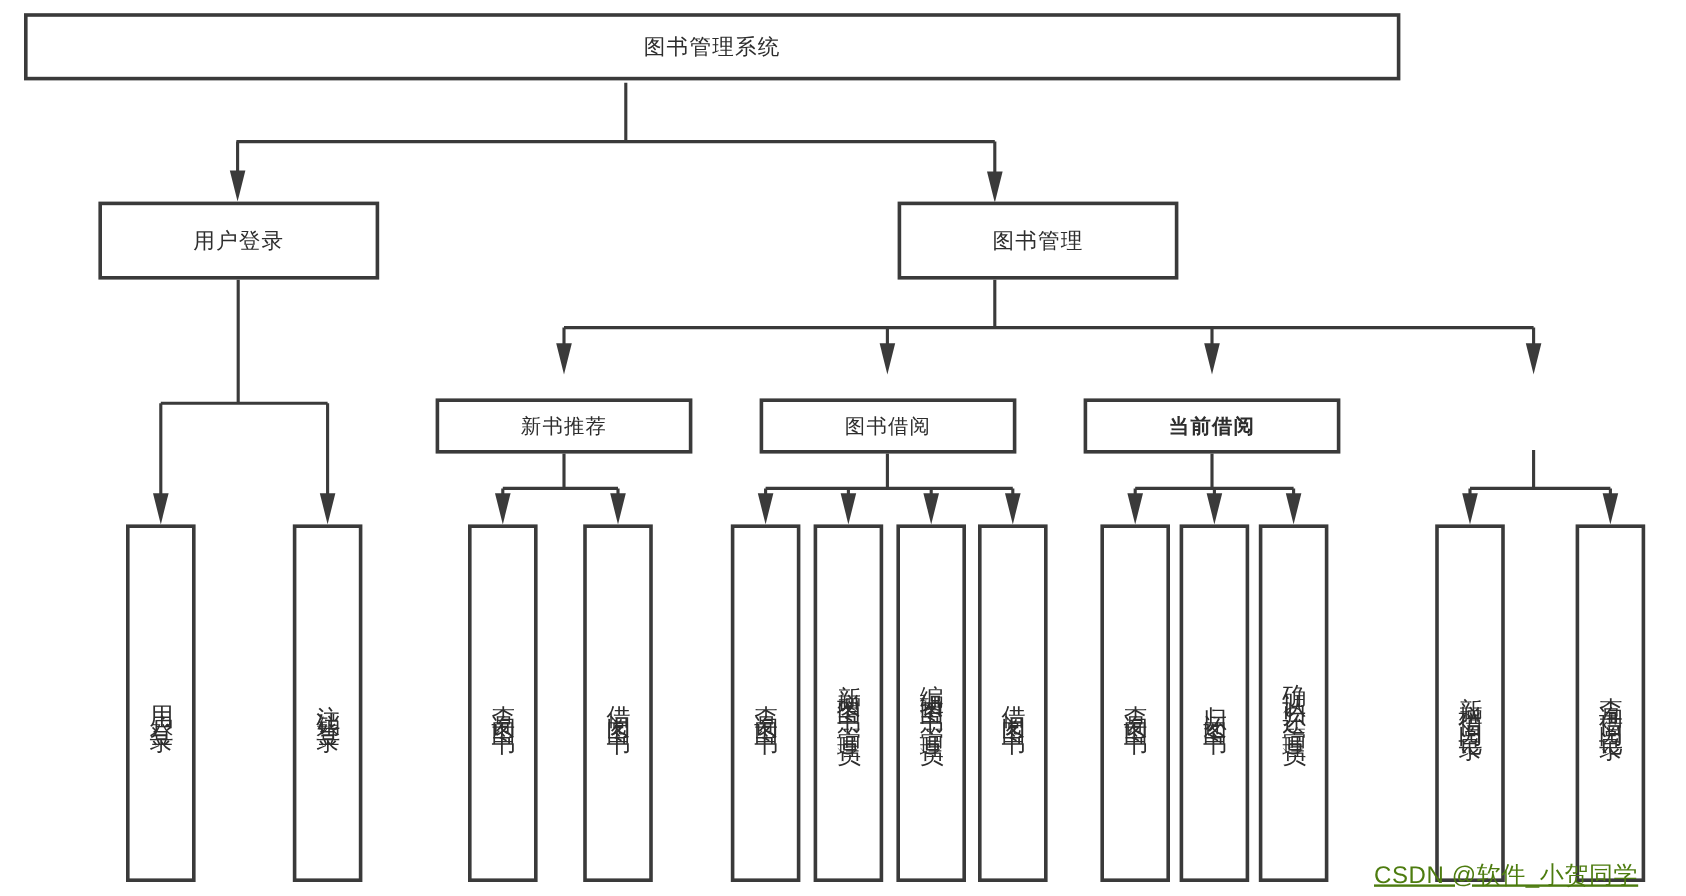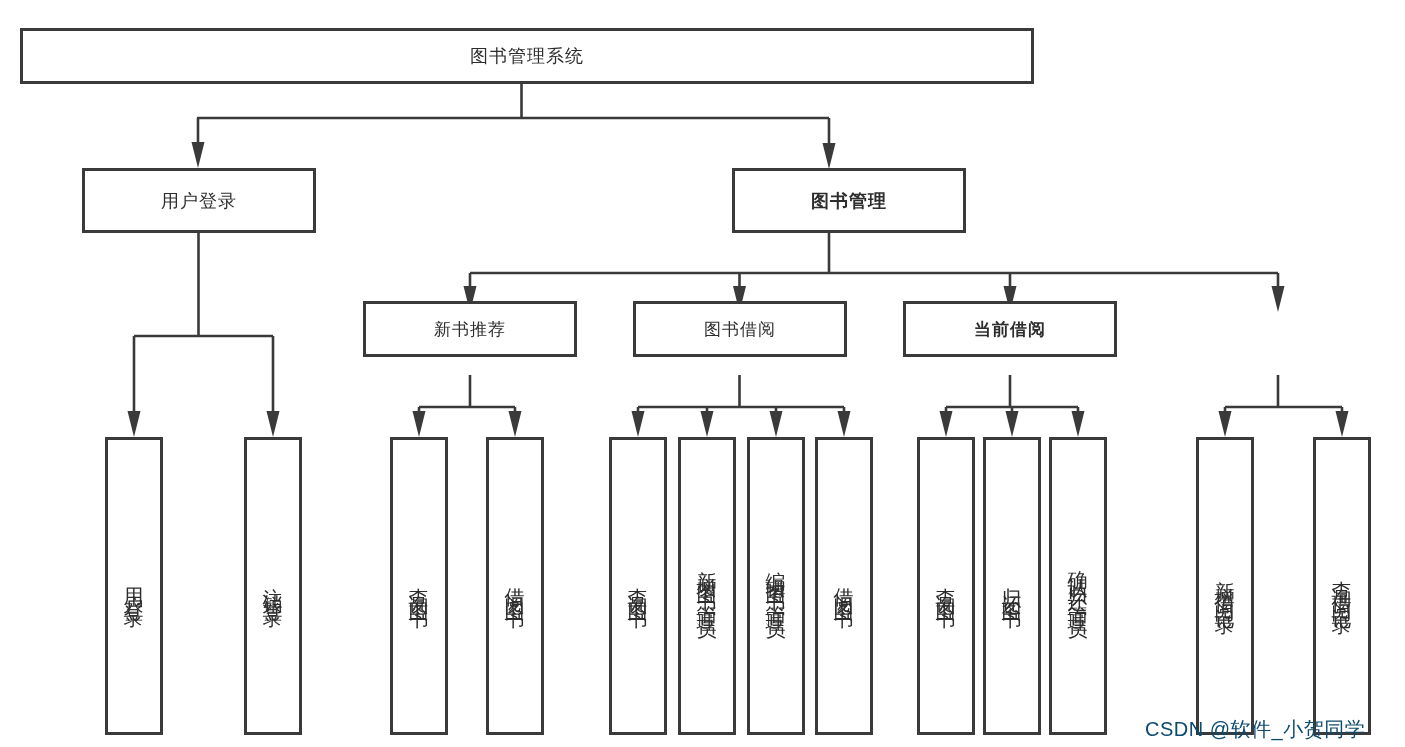--- a/index.html
+++ b/index.html
@@ -16,41 +16,42 @@
     box-sizing:border-box;
     background:#ffffff;
     border:3px solid #3a3a3a;
     display:flex;
     align-items:center;
     justify-content:center;
     color:#2d2d2d;
     z-index:2;
   }
   .root-node{
-    left:20px;top:28px;width:1014px;height:56px;
+    left:20px;top:11px;width:1147px;height:56px;
     font-size:18px;letter-spacing:1px;
   }
   .lv2{top:168px;width:234px;height:65px;font-size:18px;letter-spacing:1px;}
-  .lv3{top:301px;width:214px;height:56px;font-size:17px;letter-spacing:1px;}
+  .lv3{top:332px;width:214px;height:46px;font-size:17px;letter-spacing:1px;}
   .leaf{
     top:437px;width:58px;height:298px;
     writing-mode:vertical-rl;
     font-size:20px;
     letter-spacing:7px;
     line-height:1;
   }
   .leaf span{display:block;}
   .watermark{
     position:absolute;
     left:1145px;top:716px;
     font-size:20px;
-    color:#0c4a6e;
+    color:#4d7c0f;
     letter-spacing:0.5px;
     white-space:nowrap;
     z-index:3;
+    text-decoration:underline;
   }
 </style>
 </head>
 <body>
 
 <div class="stage">
 
   <svg class="wires" width="1405" height="747" viewBox="0 0 1405 747" stroke="#3a3a3a" stroke-width="2.6" fill="none">
 
     <g>
@@ -101,21 +102,21 @@
     </g>
   </svg>
 
   <div class="node root-node">
     <span>图书管理系统</span>
   </div>
 
   <div class="node lv2" style="left:82px;">
     <span>用户登录</span>
   </div>
-  <div class="node lv2" style="left:732px;font-weight:bold;">
+  <div class="node lv2" style="left:748px;">
     <span>图书管理</span>
   </div>
 
   <div class="node lv3" style="left:363px;">
     <span>新书推荐</span>
   </div>
   <div class="node lv3" style="left:633px;">
     <span>图书借阅</span>
   </div>
   <div class="node lv3" style="left:903px;font-weight:bold;">

